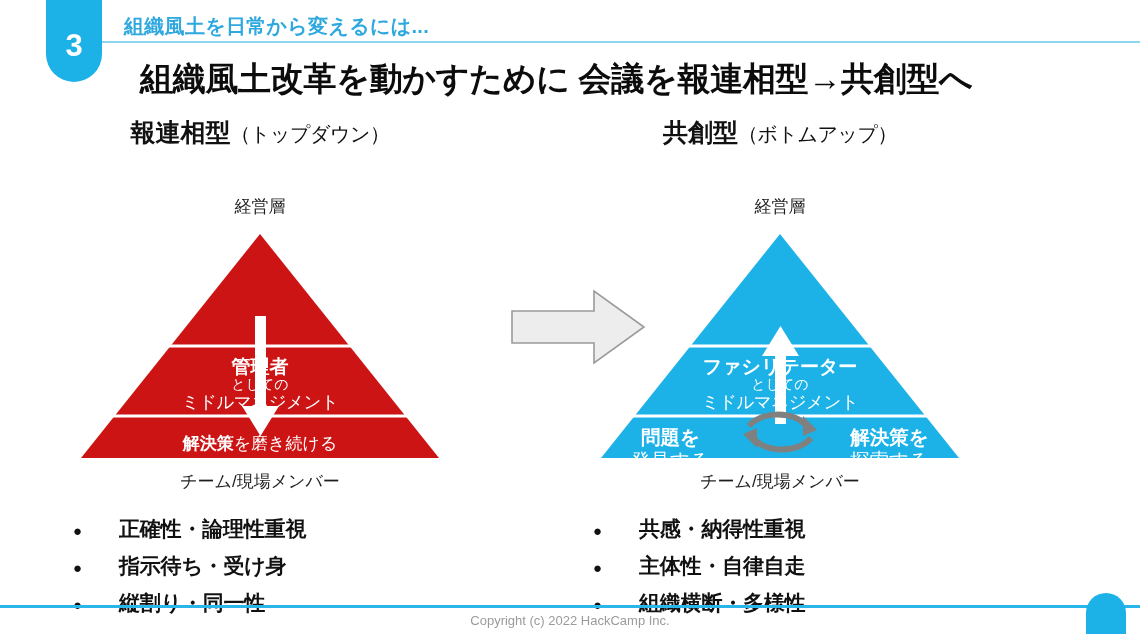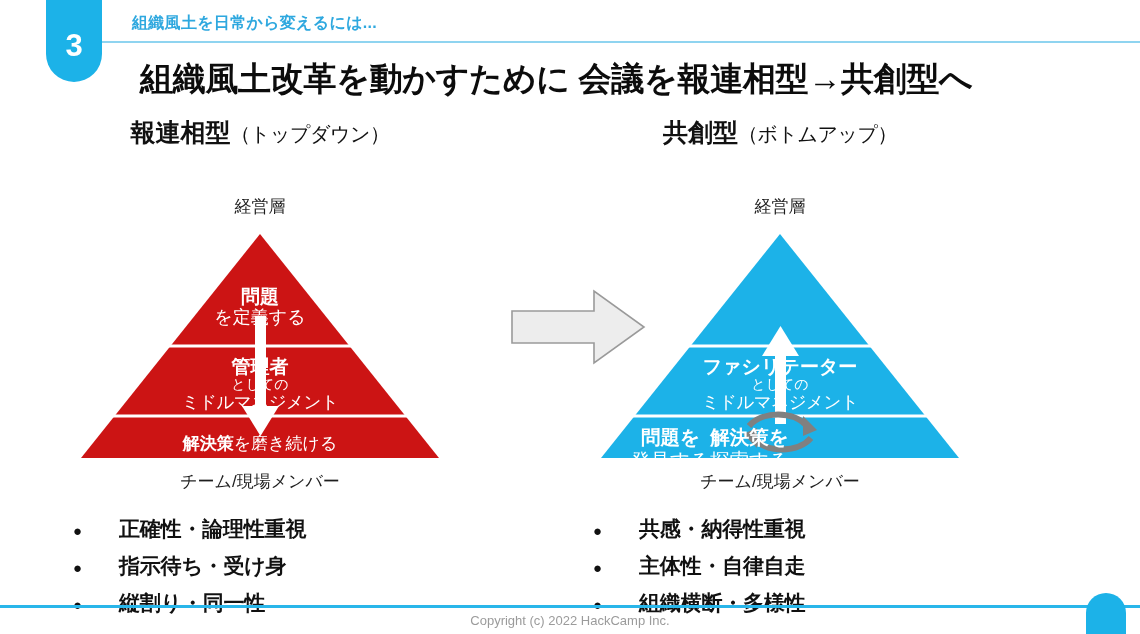--- a/index.html
+++ b/index.html
@@ -33,23 +33,23 @@
     font-weight: bold;
     display: flex;
     align-items: flex-end;
     justify-content: center;
     padding-bottom: 18px;
     box-sizing: border-box;
     letter-spacing: 0;
   }
   .eyebrow {
     position: absolute;
-    left: 132px;
+    left: 124px;
     top: 13px;
-    font-size: 16px;
+    font-size: 20px;
     font-weight: bold;
     color: #2EA8DF;
     letter-spacing: 0.3px;
   }
   .header-rule {
     position: absolute;
     left: 102px;
     top: 41px;
     width: 1038px;
     height: 2px;
@@ -125,21 +125,21 @@
   .tier2 { top: 126px; }
   .tier3 { top: 204px; }
 
   
   .base-split {
     position: absolute;
     top: 196px;
     left: 0;
     width: 100%;
     display: flex;
-    justify-content: flex-start;
+    justify-content: space-between;
     padding: 0 34px;
     box-sizing: border-box;
     color: #ffffff;
   }
   .base-split > div {
     font-size: 19.5px;
     font-weight: bold;
     line-height: 1.18;
     text-align: center;
   }
@@ -231,24 +231,20 @@
 
         <line x1="88" y1="116" x2="278" y2="116" stroke="#ffffff" stroke-width="3"></line>
         <line x1="32" y1="186" x2="334" y2="186" stroke="#ffffff" stroke-width="3"></line>
 
         <g>
           <rect x="178" y="86" width="11" height="104" fill="#ffffff"></rect>
           <polygon points="165,176 202,176 183.5,206 " fill="#ffffff"></polygon>
         </g>
       </svg>
 
-      <div class="tierbox tier1">
-        <div class="t-main">問題</div>
-        <div class="t-sub">を定義する</div>
-      </div>
 
       <div class="tierbox tier2">
         <div class="t-main">管理者</div>
         <div class="t-tiny">としての</div>
         <div class="t-kana">ミドルマネジメント</div>
       </div>
 
       <div class="tierbox tier3 t-base">
         <span>解決策</span><span class="light">を磨き続ける</span>
       </div>

